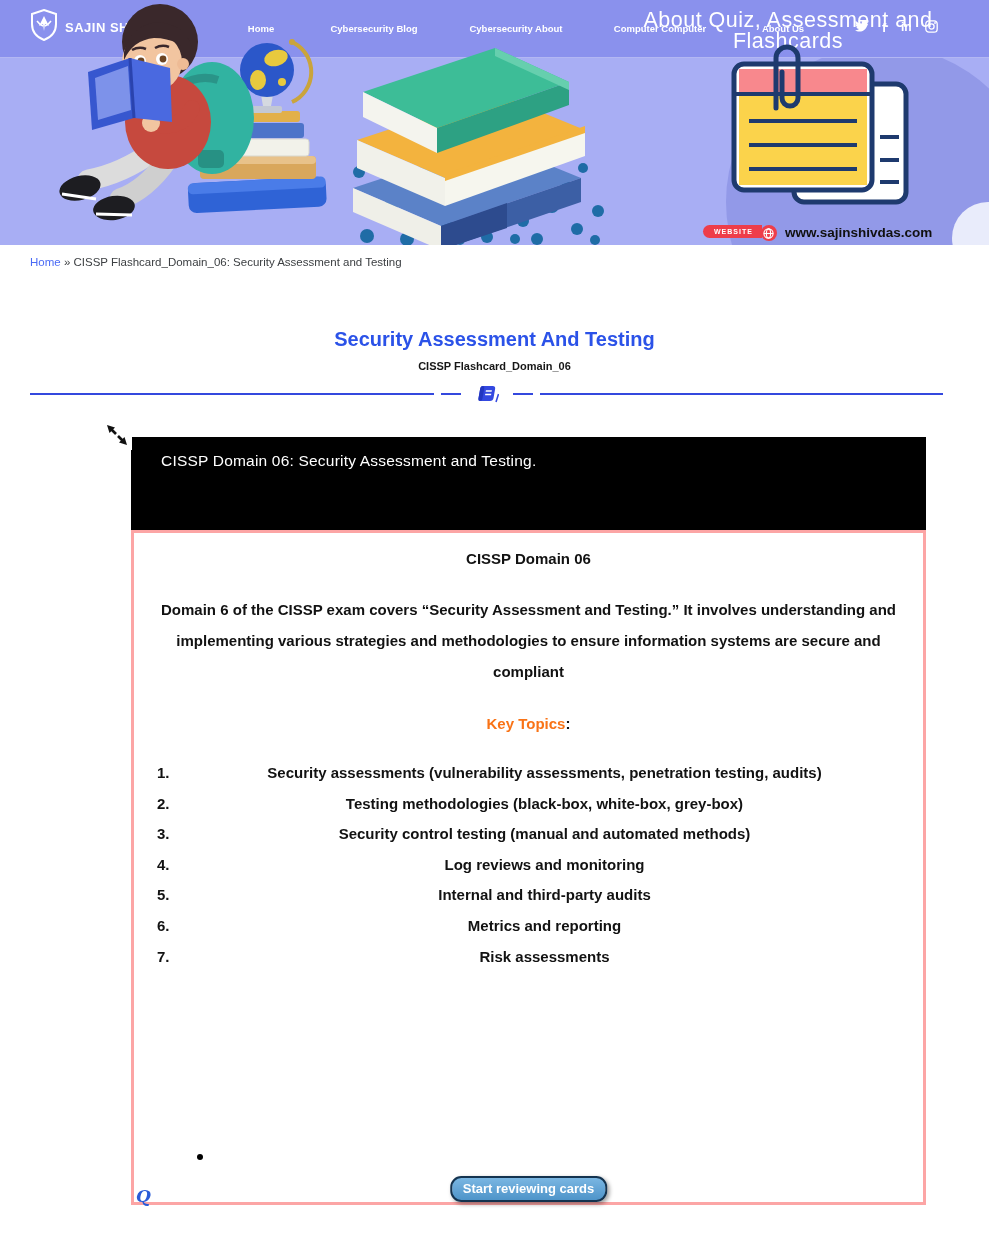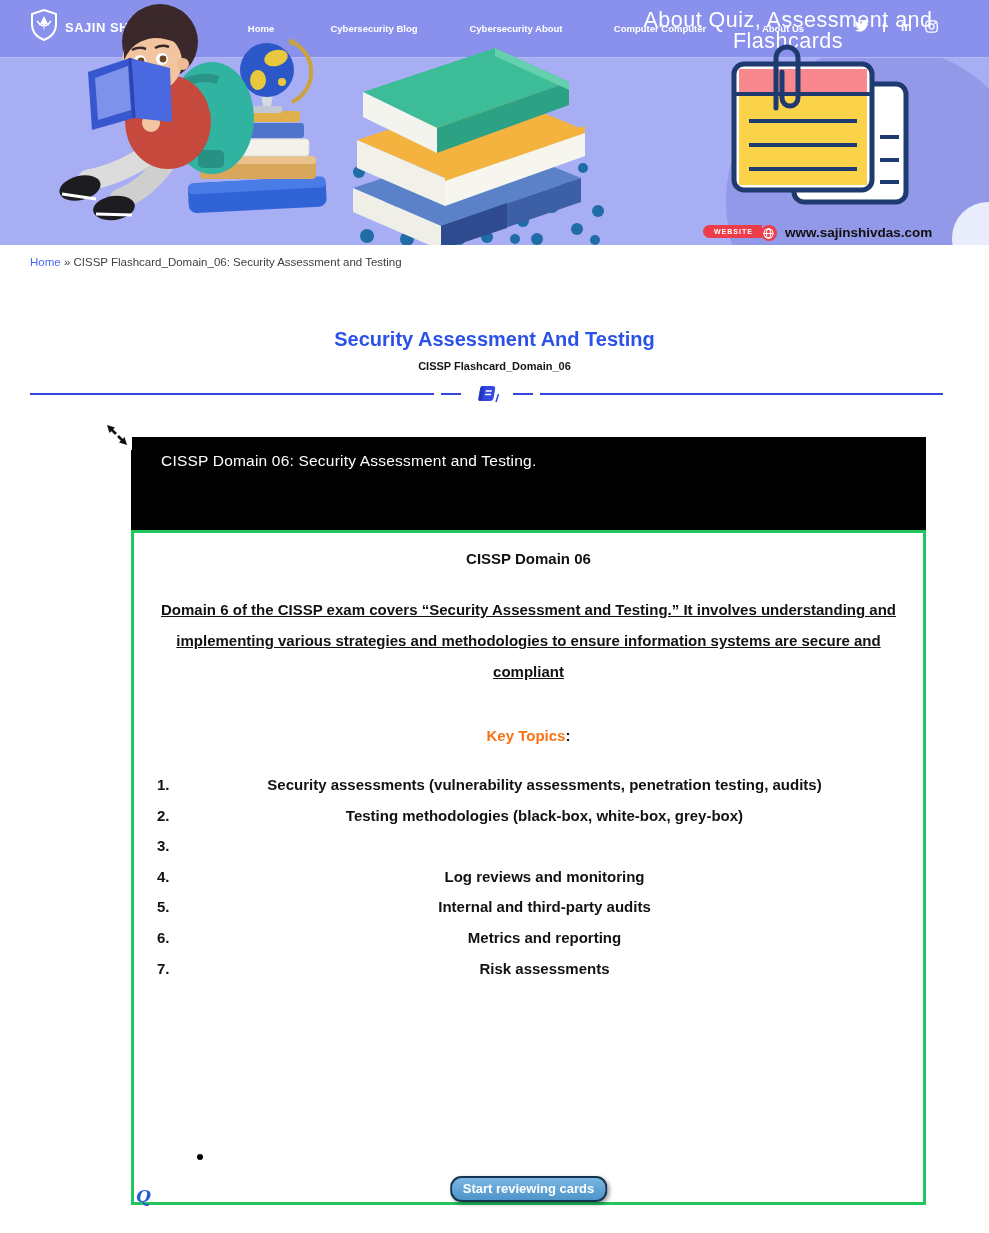--- a/index.html
+++ b/index.html
@@ -36,26 +36,26 @@
   .page-title { position:absolute; left:0; top:328px; width:100%; text-align:center; color:#2b52e8; font-size:20px; font-weight:bold; }
   .page-subtitle { position:absolute; left:0; top:360px; width:100%; text-align:center; color:#161616; font-size:11px; font-weight:bold; }
   .divider { position:absolute; left:30px; top:383px; width:913px; height:22px; display:flex; align-items:center; }
   .divider .line { flex:1; height:2px; background:#3448de; }
   .divider .dash { width:20px; height:2px; background:#3448de; margin:0 7px; }
   .divider .icon-wrap { margin:0 7px; display:flex; align-items:center; }
   
   .card { position:absolute; left:107px; top:437px; width:819px;padding-left:24px; }
   .slide-header { height:93px; background:#000; color:#fff; font-size:15.5px; padding:15px 28px 0 30px; letter-spacing:.2px; }
   .card-body {
-    position:relative; height:675px; background:#fff; border:3px solid #22c55e;
+    position:relative; height:675px; background:#fff; border:3px solid #fca5a5;
     text-align:center; color:#121212; font-weight:bold; font-size:15px;
   }
   .card-title { margin-top:17px; font-size:15px; }
-  .card-desc { margin:27px auto 0; width:778px; line-height:31px;text-decoration:underline; }
-  .key-topics { margin-top:40px; }
+  .card-desc { margin:27px auto 0; width:778px; line-height:31px; }
+  .key-topics { margin-top:28px; }
   .key-topics .orange { color:#f97316; }
   .topics { margin-top:26px; padding-left:32px; }
   .topic-row { position:relative; height:30.6px; line-height:30.6px; }
   .topic-num { position:absolute; left:-9px; top:0; }
   .lone-bullet { position:absolute; left:63px; top:621px; width:6px; height:6px; border-radius:50%; background:#000; }
   .q-marker {
     position:absolute; left:2px; bottom:-4px; z-index:3;
     font-family:"DejaVu Serif", serif; font-style:italic; font-weight:bold;
     font-size:17px; color:#2a5bd7;
   }
@@ -285,21 +285,21 @@
     <div class="card-body">
       <div class="card-title">CISSP Domain 06</div>
 
       <div class="card-desc">Domain 6 of the CISSP exam covers “Security Assessment and Testing.” It involves understanding and implementing various strategies and methodologies to ensure information systems are secure and compliant</div>
 
       <div class="key-topics"><span class="orange">Key Topics</span><span>:</span></div>
 
       <div class="topics">
         <div class="topic-row"><span class="topic-num">1.</span><span>Security assessments (vulnerability assessments, penetration testing, audits)</span></div>
         <div class="topic-row"><span class="topic-num">2.</span><span>Testing methodologies (black-box, white-box, grey-box)</span></div>
-        <div class="topic-row"><span class="topic-num">3.</span></div>
+        <div class="topic-row"><span class="topic-num">3.</span><span>Security control testing (manual and automated methods)</span></div>
         <div class="topic-row"><span class="topic-num">4.</span><span>Log reviews and monitoring</span></div>
         <div class="topic-row"><span class="topic-num">5.</span><span>Internal and third-party audits</span></div>
         <div class="topic-row"><span class="topic-num">6.</span><span>Metrics and reporting</span></div>
         <div class="topic-row"><span class="topic-num">7.</span><span>Risk assessments</span></div>
       </div>
 
       <div class="lone-bullet"></div>
       <div class="q-marker">Q</div>
       <button class="start-btn">Start reviewing cards</button>
     </div>

